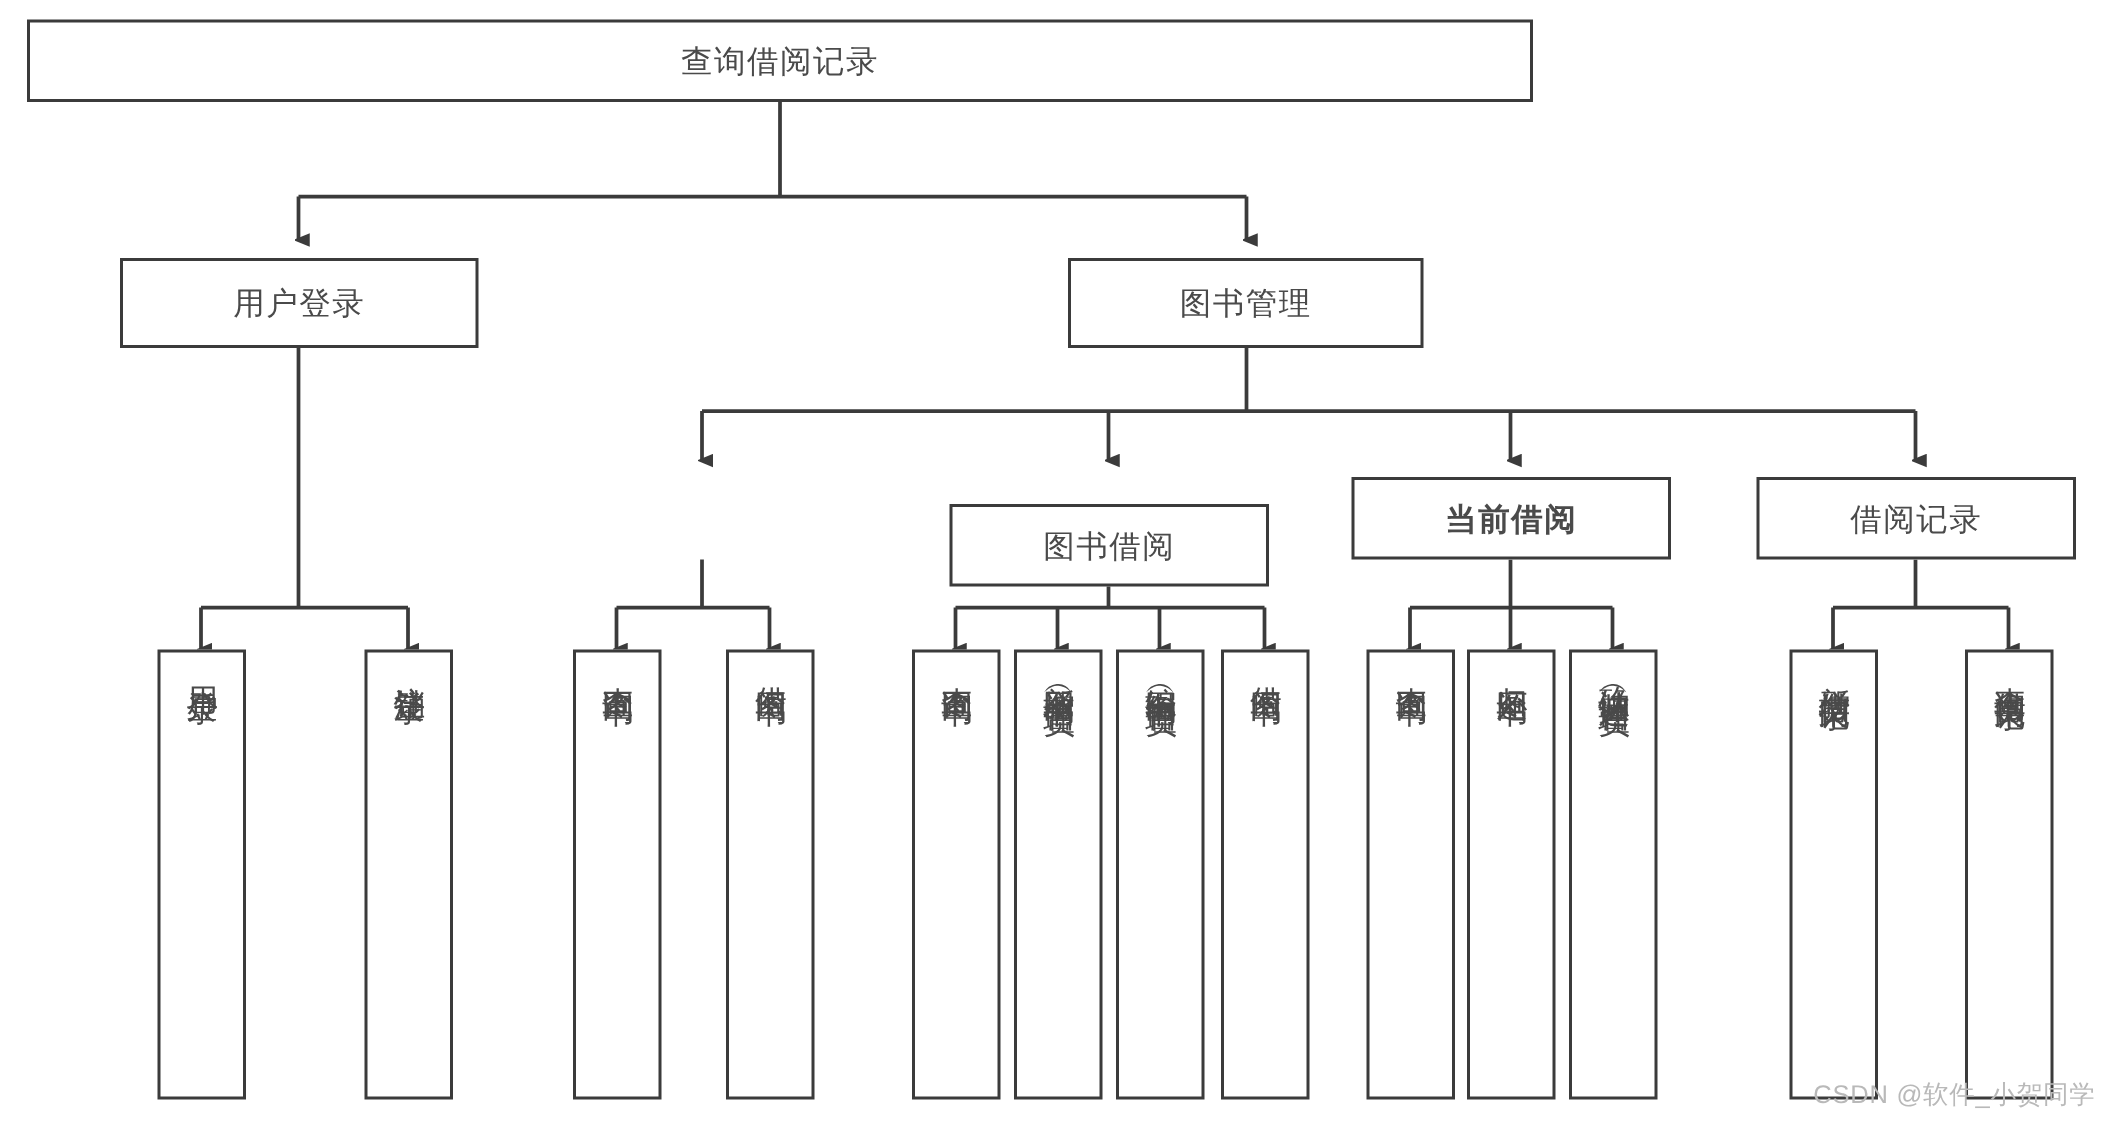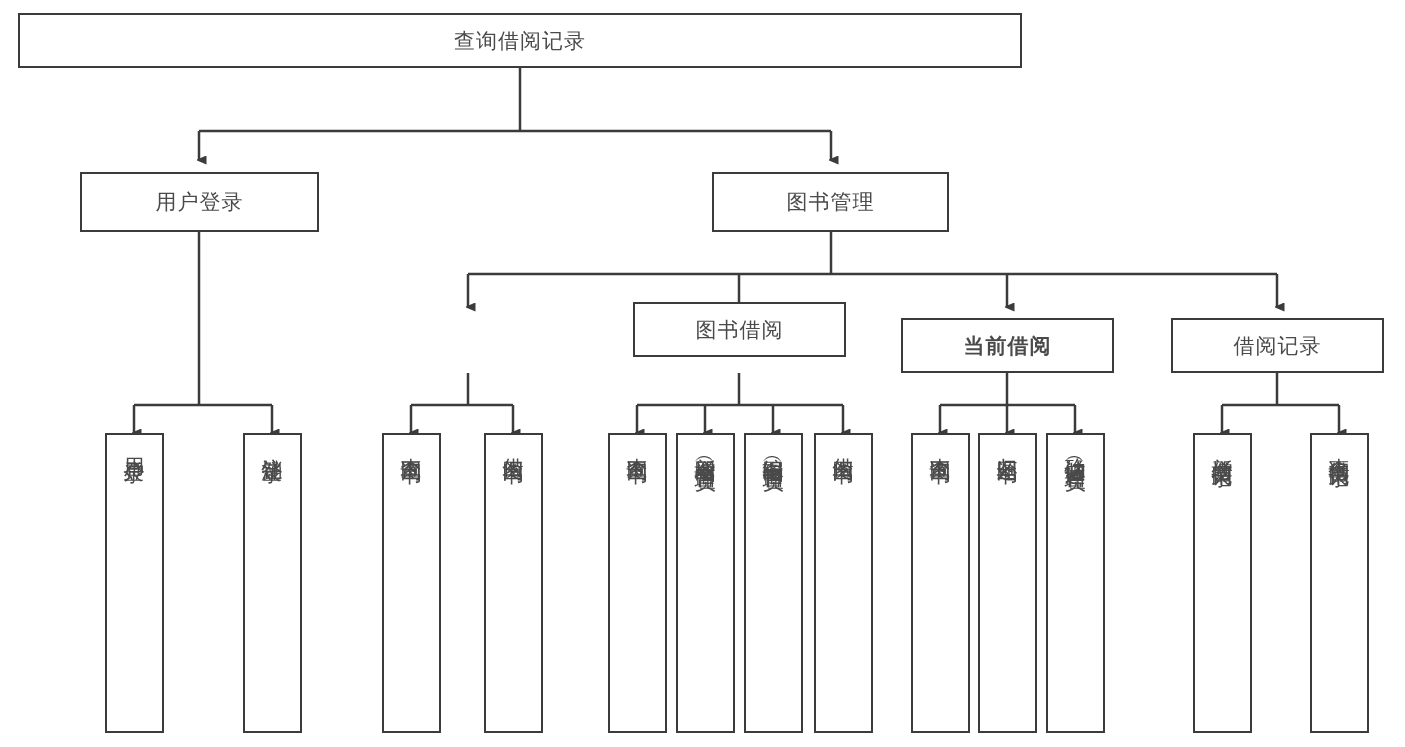--- a/index.html
+++ b/index.html
@@ -124,21 +124,21 @@
     <span class="label">查询借阅记录</span>
   </div>
 
   <div class="node h" style="left:80px; top:172px; width:239px; height:60px;">
     <span class="label">用户登录</span>
   </div>
   <div class="node h" style="left:712px; top:172px; width:237px; height:60px;">
     <span class="label">图书管理</span>
   </div>
 
-  <div class="node h" style="left:633px; top:302px; width:213px; height:55px;text-align:right;">
+  <div class="node h" style="left:633px; top:336px; width:213px; height:55px;text-align:right;">
     <span class="label">图书借阅</span>
   </div>
   <div class="node h" style="left:901px; top:318px; width:213px; height:55px;font-weight:bold;">
     <span class="label">当前借阅</span>
   </div>
   <div class="node h" style="left:1171px; top:318px; width:213px; height:55px;justify-content:center;">
     <span class="label">借阅记录</span>
   </div>
 
   <div class="node v" style="left:105px; top:433px; width:59px; height:300px;">
@@ -178,13 +178,14 @@
     <span class="label">确认归还（管理员）</span>
   </div>
 
   <div class="node v" style="left:1193px; top:433px; width:59px; height:300px;">
     <span class="label">新增借阅记录</span>
   </div>
   <div class="node v" style="left:1310px; top:433px; width:59px; height:300px;">
     <span class="label">查询借阅记录</span>
   </div>
 
+  <div class="watermark">CSDN @软件_小贺同学</div>
 </div>
 
 </body></html>

